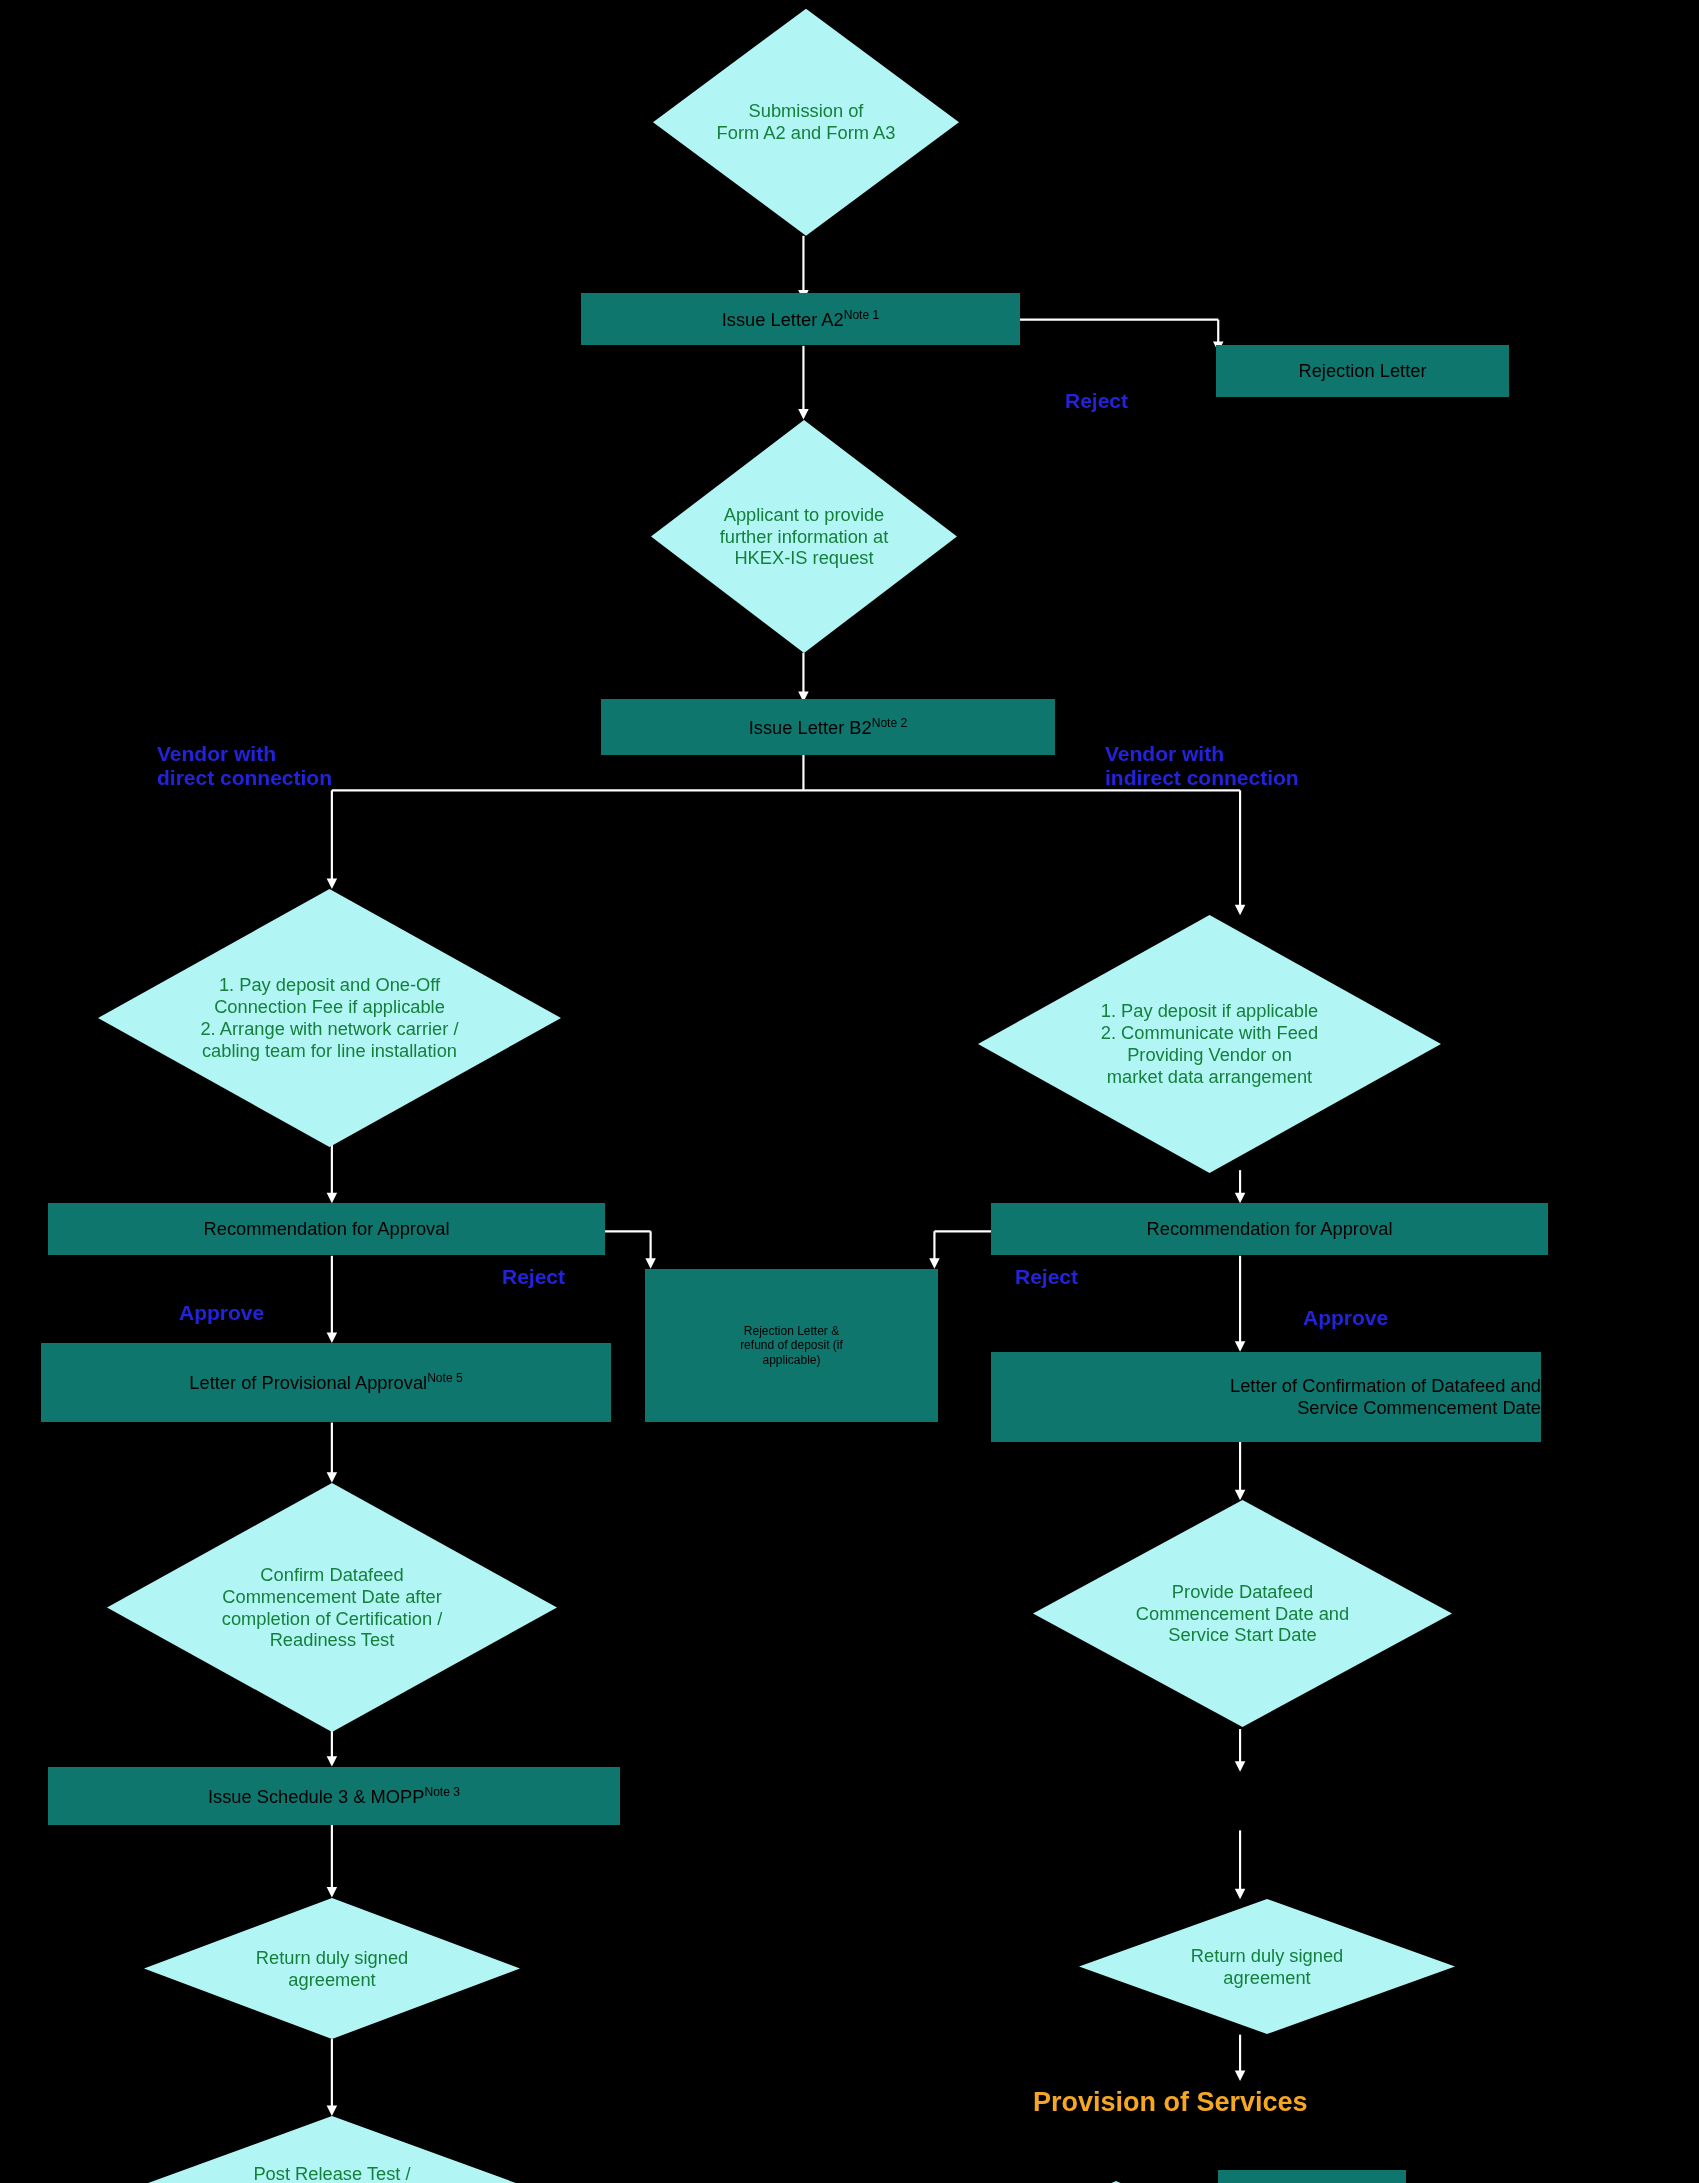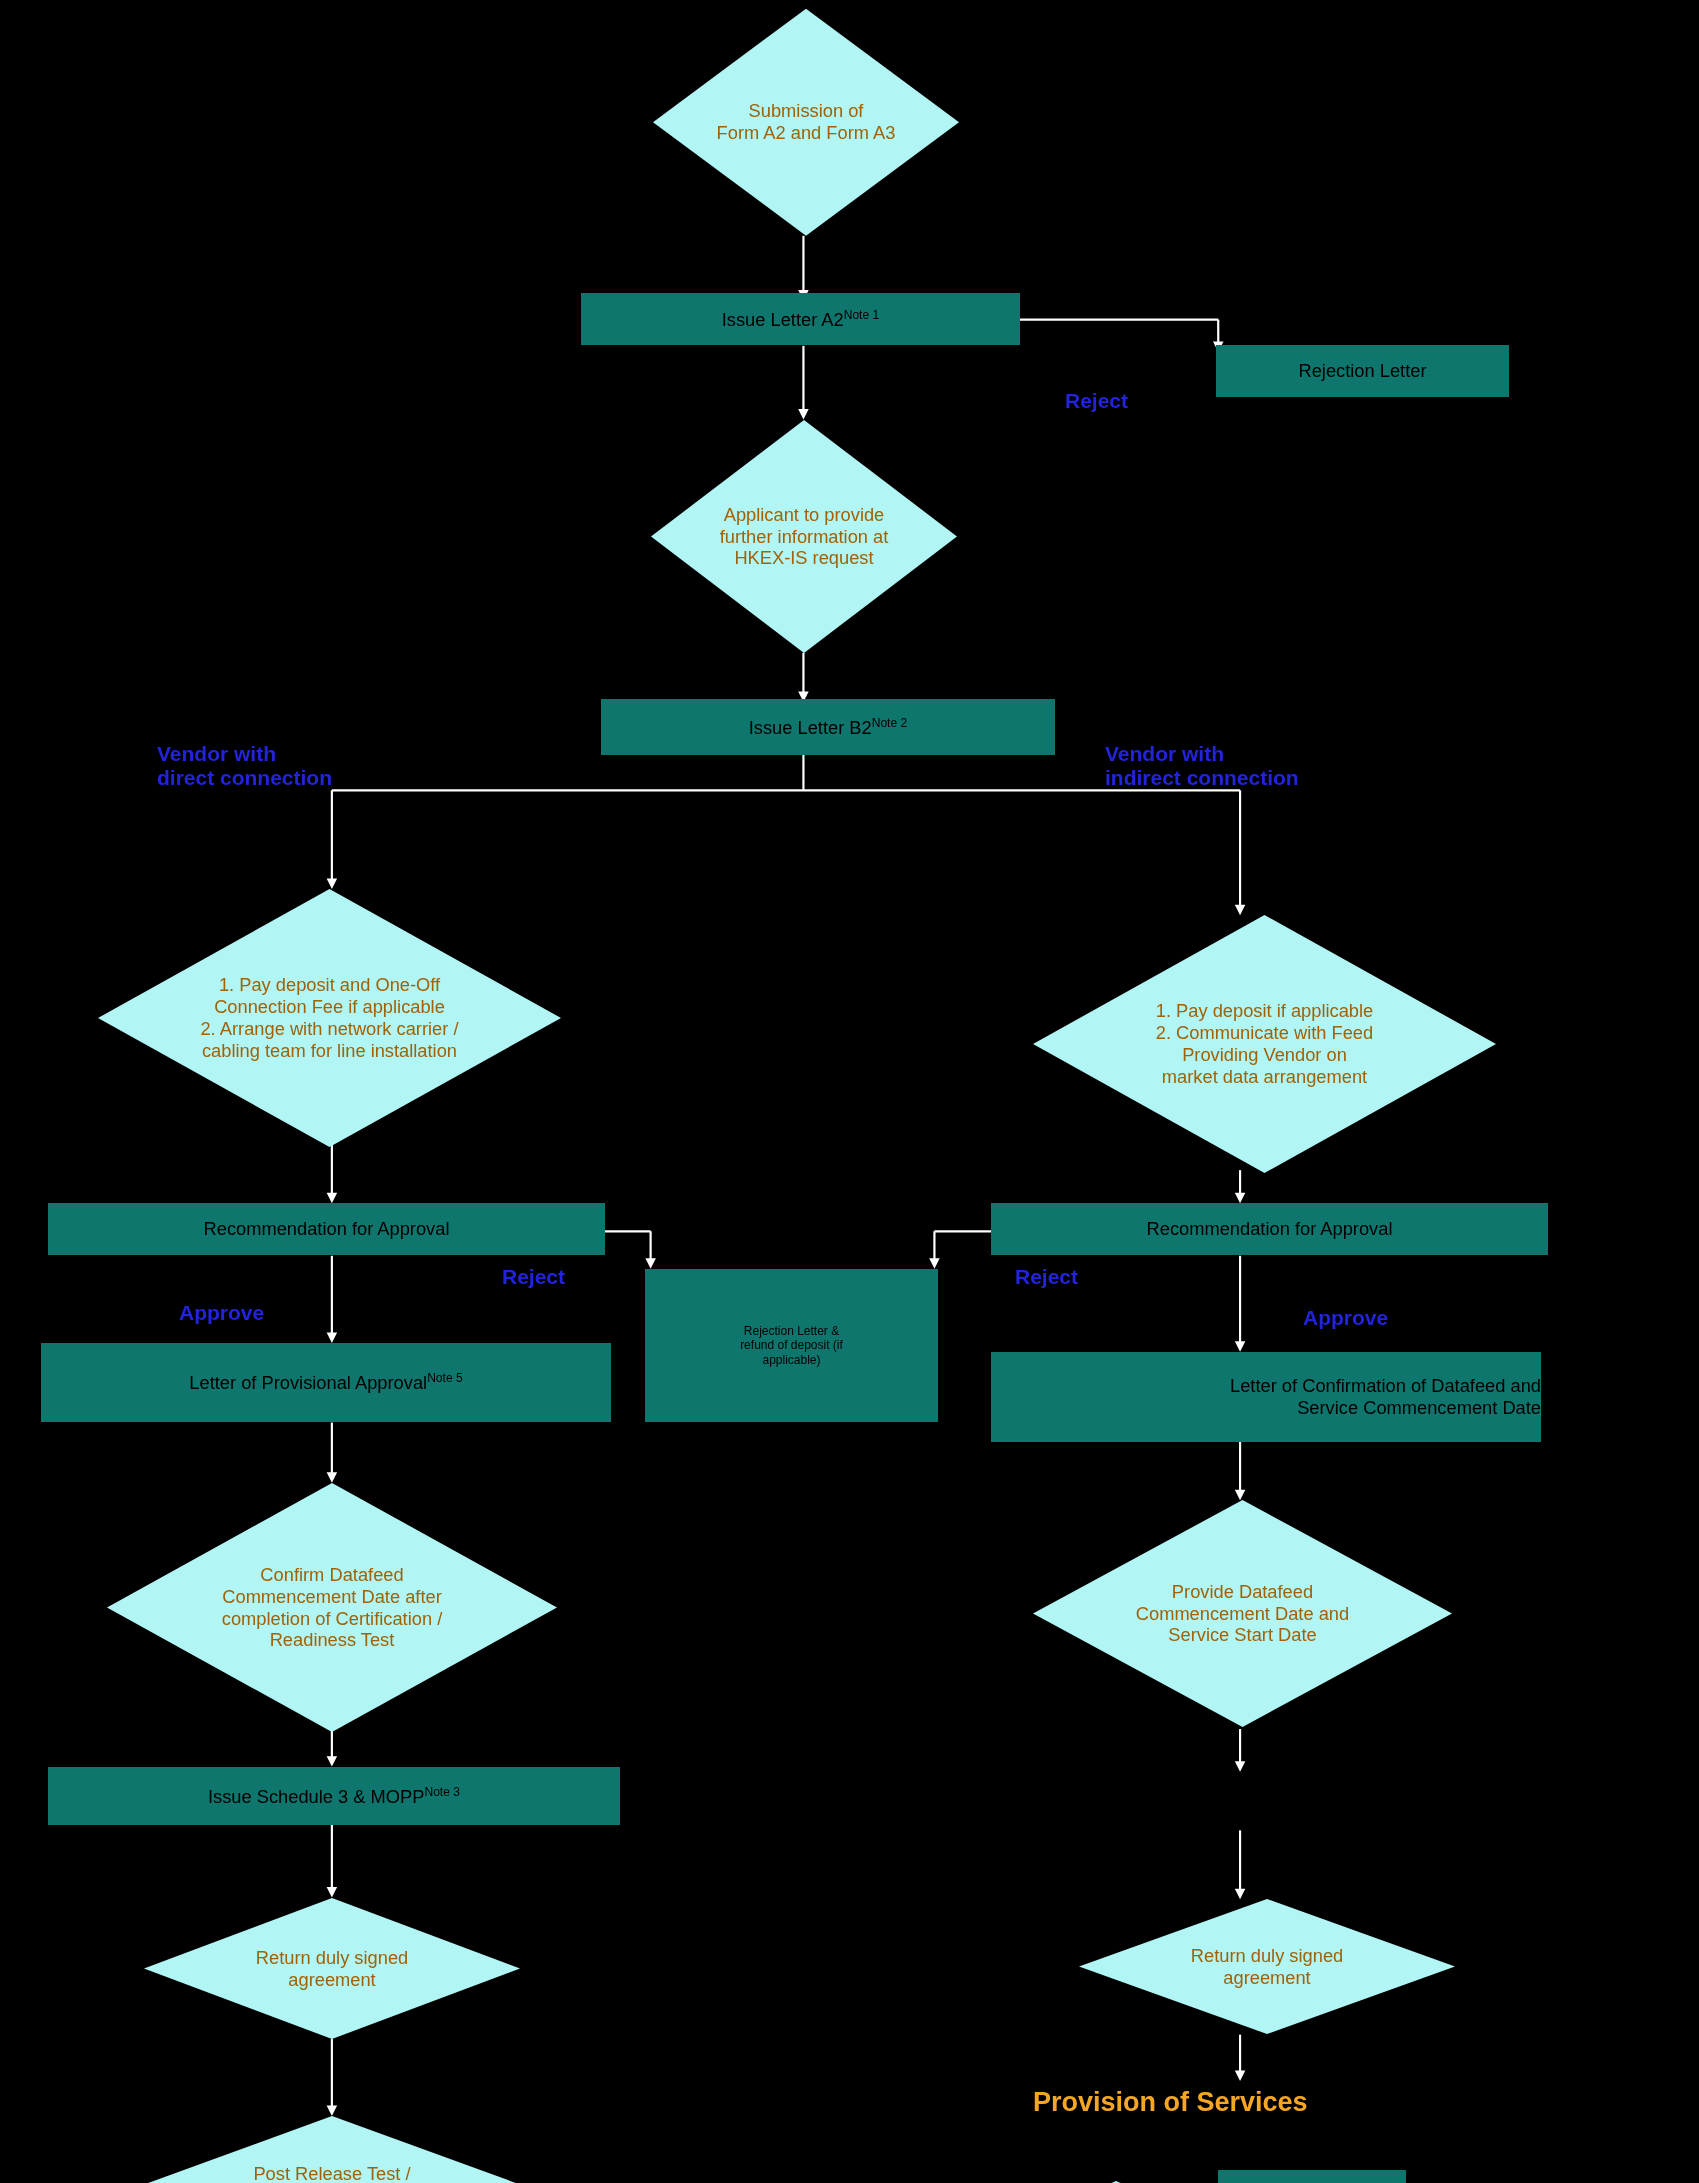--- a/index.html
+++ b/index.html
@@ -47,21 +47,21 @@
     position: absolute;
     left: 0; top: 0;
     width: 100%;
     height: 100%;
     background: #b2f5f5;
     clip-path: polygon(50% 0%, 100% 50%, 50% 100%, 0% 50%);
   }
   .diamond .txt {
     position: relative;
     z-index: 2;
-    color: #a16207;
+    color: #15803d;
     line-height: 1.20;
     width: 104%;
     display: block;
   }
   .label {
     position: absolute;
     color: #2323dd;
     font-weight: bold;
     line-height: 1.15;
     white-space: pre-line;
@@ -186,21 +186,21 @@
   </div>
 
   <div class="node diamond" style="left:98px; top:889px; width:463px; height:258px; font-size:18.3px;">
     <span class="shape"></span>
     <span class="txt" style="white-space:pre-line;">1. Pay deposit and One-Off
 Connection Fee if applicable
 2. Arrange with network carrier /
 cabling team for line installation</span>
   </div>
 
-  <div class="node diamond" style="left:1033px; top:915px; width:463px; height:258px; font-size:18.3px;">
+  <div class="node diamond" style="left:978px; top:915px; width:463px; height:258px; font-size:18.3px;">
     <span class="shape"></span>
     <span class="txt" style="white-space:pre-line;">1. Pay deposit if applicable
 2. Communicate with Feed
 Providing Vendor on
 market data arrangement</span>
   </div>
 
   <div class="node rect" style="left:48px; top:1203px; width:557px; height:52px; font-size:18.3px;">
     <span class="txt">Recommendation for Approval</span>
   </div>

